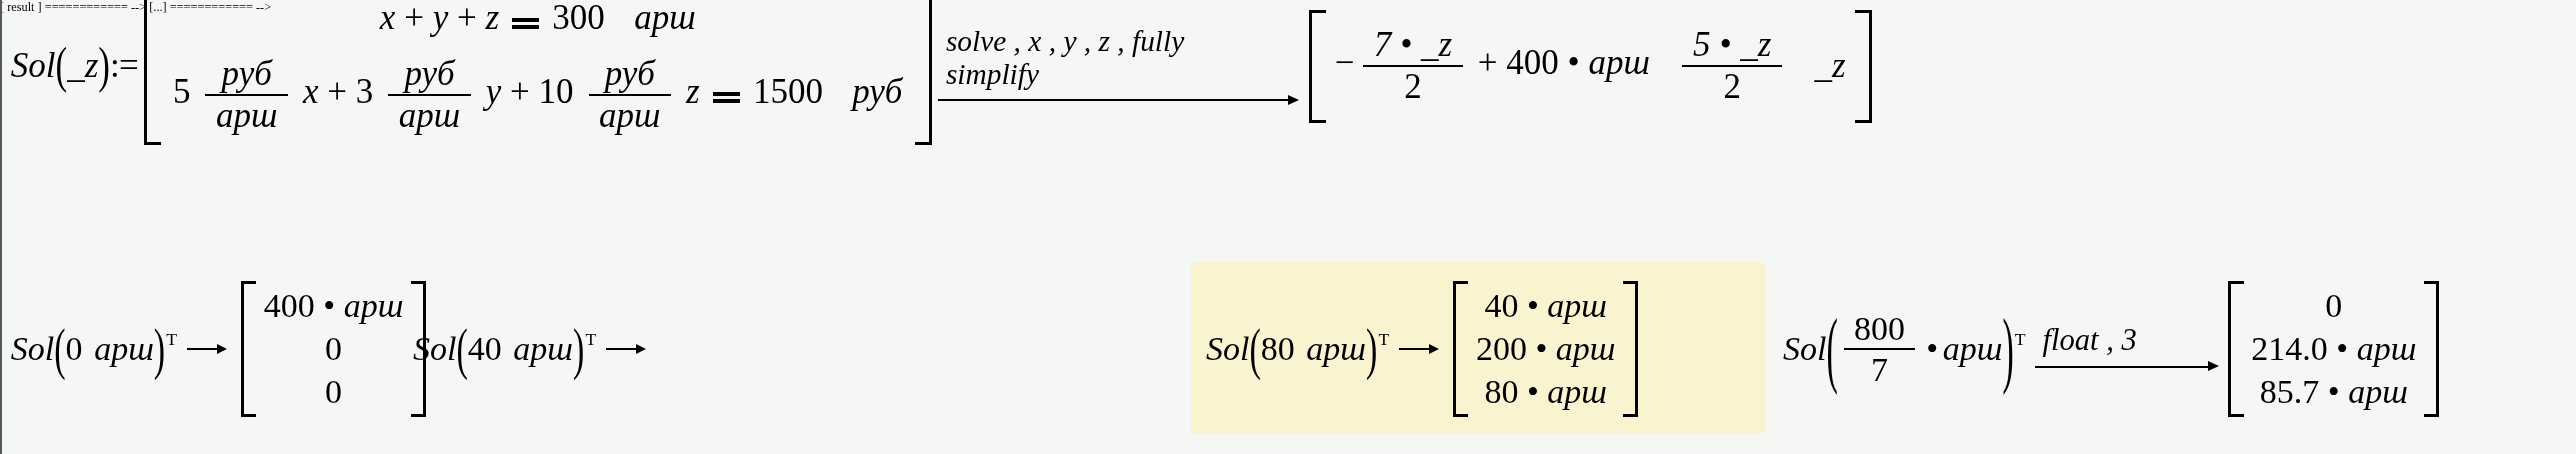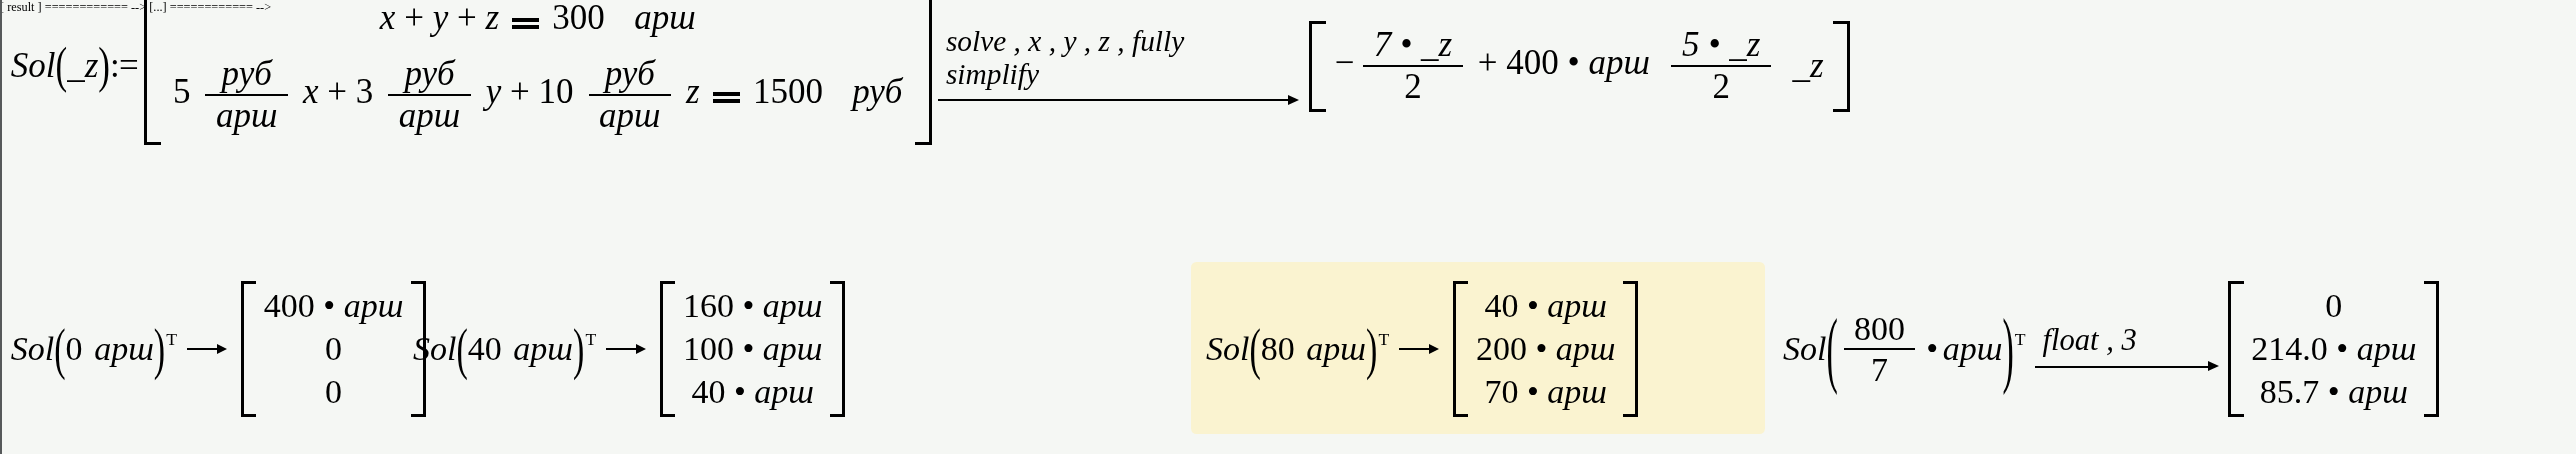--- a/index.html
+++ b/index.html
@@ -325,21 +325,21 @@
         <span class="op">−</span>
         <span class="frac" style="margin-left:0;">
           <span class="num mi">7 • _z</span>
           <span class="bar"></span>
           <span class="den mn">2</span>
         </span>
         <span class="unit"><span class="mn">+ 400 • </span><span class="unit">арш</span></span>
       </span>
 
       <span class="cell" style="padding:0 10.8px;">
-        <span class="frac" style="margin:0;">
+        <span class="frac" style="margin:11px;">
           <span class="num mi">5 • _z</span>
           <span class="bar"></span>
           <span class="den mn">2</span>
         </span>
       </span>
 
       <span class="cell mi" style="padding:0 0 0 10.8px;">_z</span>
 
     </span>
     <span class="brk r"></span>
@@ -378,29 +378,20 @@
     <span class="pg" style="transform:scaleY(1.7);">(</span>
   </span>
   <span class="mn">40</span>
   <span class="sp4"></span>
   <span class="unit">арш</span>
   <span class="paren">
     <span class="pg" style="transform:scaleY(1.7);">)</span>
   </span>
   <span class="sup-t">T</span>
   <span class="sarrow"></span>
-  <span class="mat">
-    <span class="brk l"></span>
-    <span class="cells">
-      <span class="cell"><span class="mn">160 • </span><span class="unit">арш</span></span>
-      <span class="cell"><span class="mn">100 • </span><span class="unit">арш</span></span>
-      <span class="cell"><span class="mn">40 • </span><span class="unit">арш</span></span>
-    </span>
-    <span class="brk r"></span>
-  </span>
 </div>
 
 
 <div class="row" id="eval-80">
   <span class="mi">Sol</span>
   <span class="paren">
     <span class="pg" style="transform:scaleY(1.7);">(</span>
   </span>
   <span class="mn">80</span>
   <span class="sp4"></span>
@@ -408,21 +399,21 @@
   <span class="paren">
     <span class="pg" style="transform:scaleY(1.7);">)</span>
   </span>
   <span class="sup-t">T</span>
   <span class="sarrow"></span>
   <span class="mat">
     <span class="brk l"></span>
     <span class="cells">
       <span class="cell"><span class="mn">40 • </span><span class="unit">арш</span></span>
       <span class="cell"><span class="mn">200 • </span><span class="unit">арш</span></span>
-      <span class="cell"><span class="mn">70 • </span><span class="unit">арш</span></span>
+      <span class="cell"><span class="mn">80 • </span><span class="unit">арш</span></span>
     </span>
     <span class="brk r"></span>
   </span>
 </div>
 
  [...] ============ --&gt;
 <div class="row" id="eval-600">
   <span class="mi">Sol</span>
   <span class="paren">
     <span class="pg" style="transform:scaleY(2.5);">(</span>

